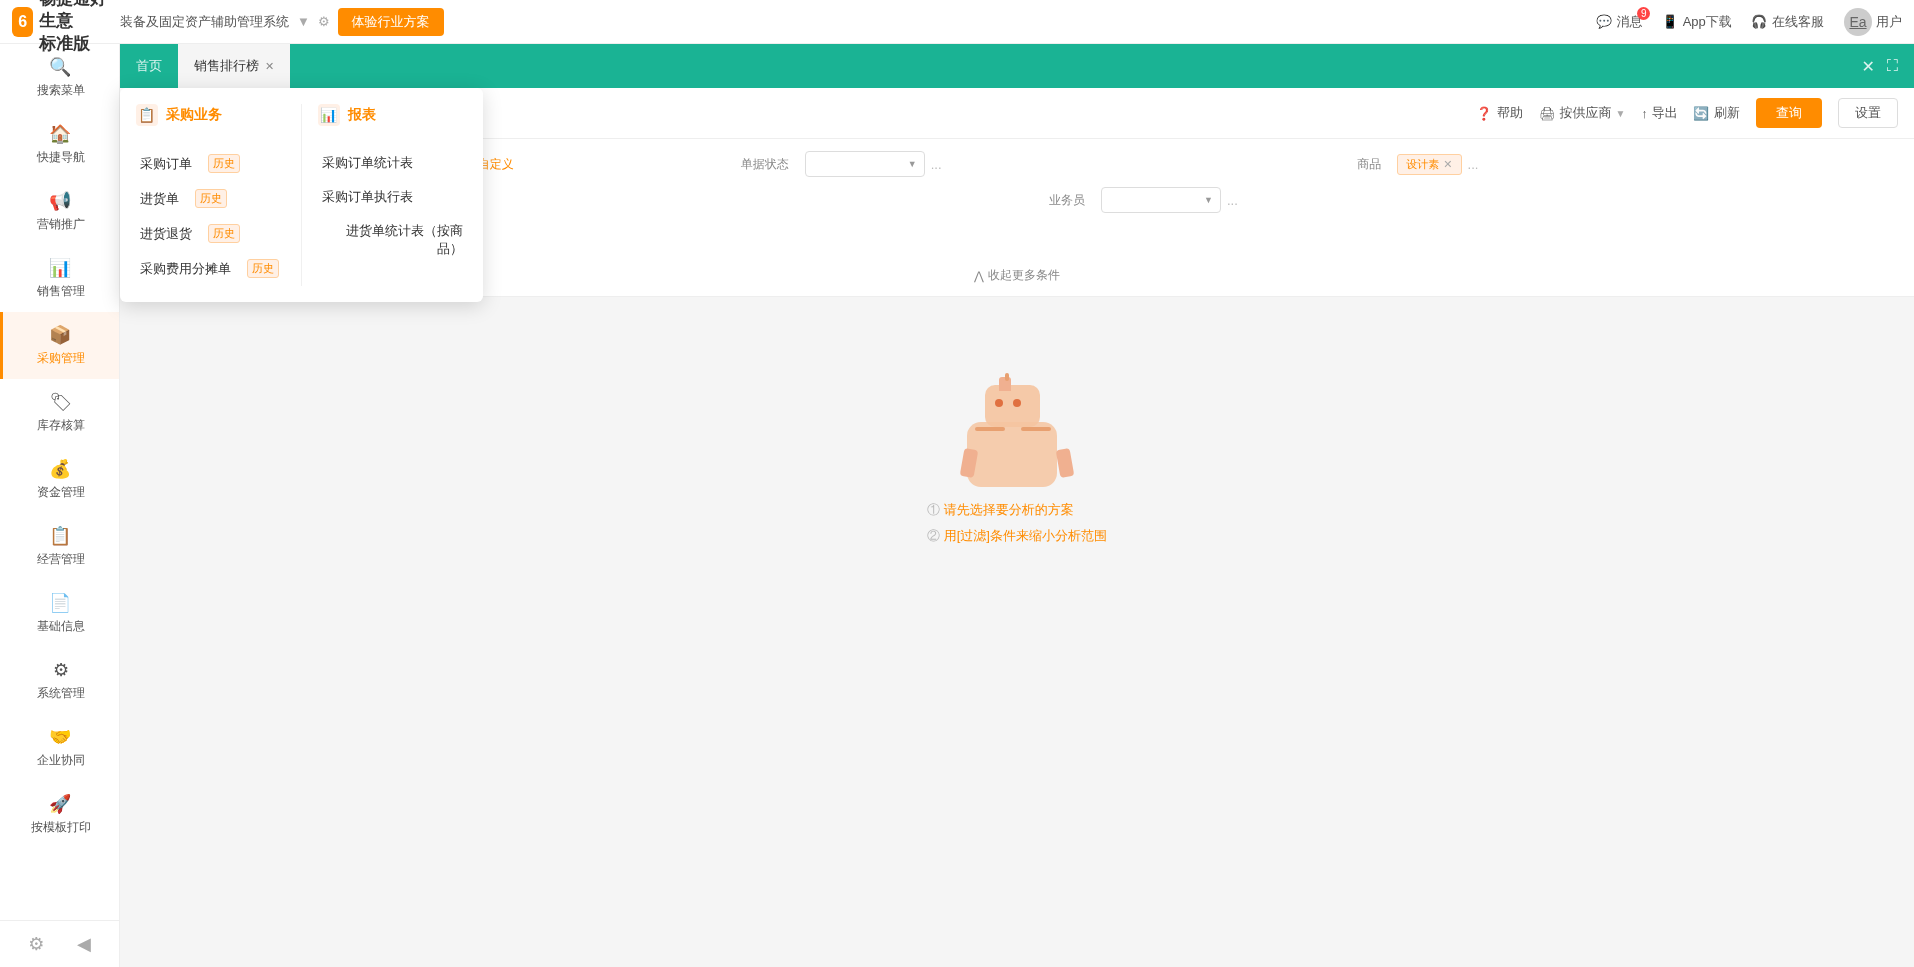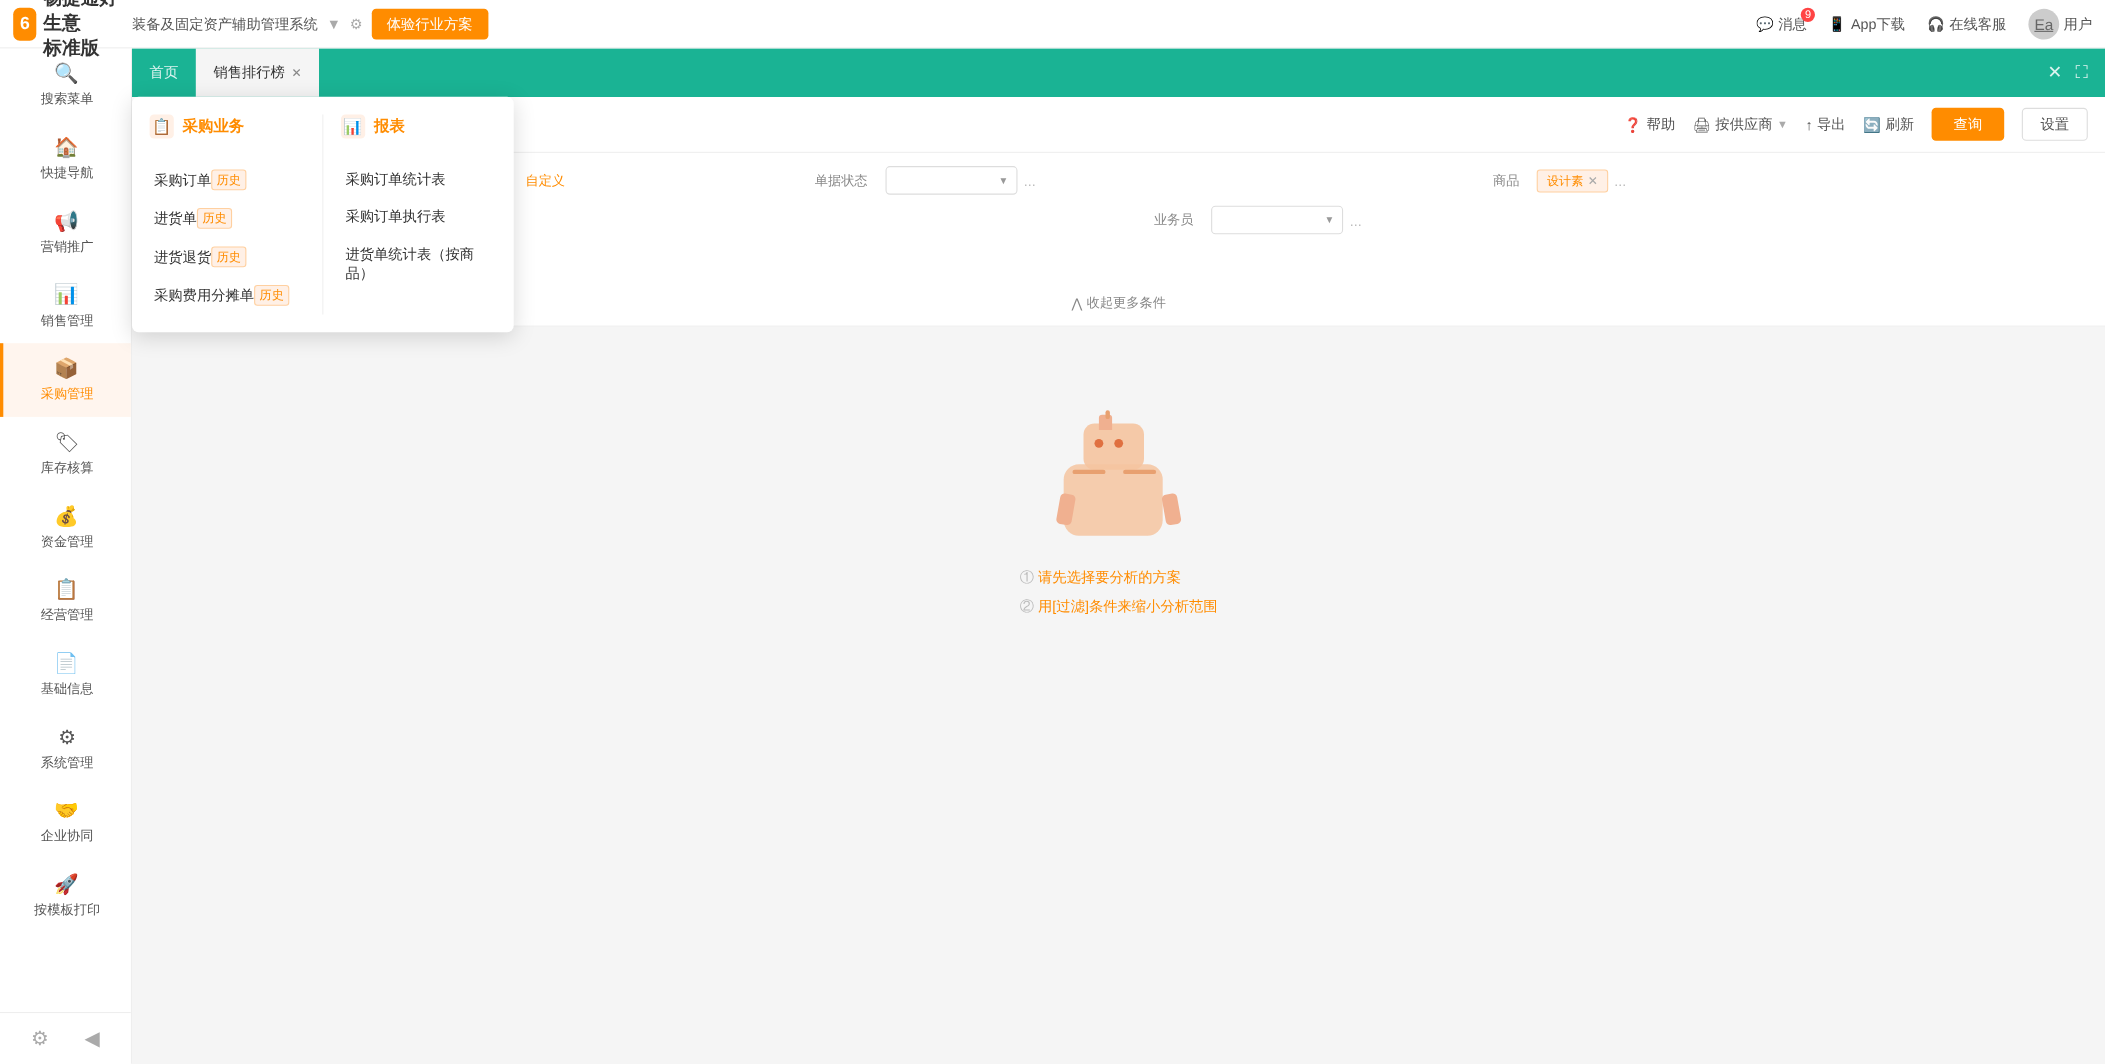--- a/index.html
+++ b/index.html
@@ -301,21 +301,21 @@
     .empty-state {
       display: flex;
       flex-direction: column;
       align-items: center;
       justify-content: center;
       padding: 80px 0;
     }
     .empty-text {
       color: #aaa;
       font-size: 13px;
-      margin-top: 25px;
+      margin-top: 10px;
       line-height: 2;
     }
     .empty-text span { color: #ff8c00; }
     .dropdown-menu {
       position: fixed;
       top: 88px;
       left: 120px;
       background: white;
       border-radius: 6px;
       box-shadow: 0 4px 20px rgba(0,0,0,0.15);
@@ -344,25 +344,26 @@
     .col-header-icon {
       width: 22px; height: 22px;
       background: #fff0e6;
       border-radius: 4px;
       display: flex; align-items: center; justify-content: center;
       font-size: 14px;
     }
     .dropdown-item {
       display: flex;
       align-items: center;
-      gap: 0;
+      gap: 16px;
       padding: 8px 4px;
       cursor: pointer;
       color: #333;
       font-size: 13px;
+      text-align: right;
     }
     .history-badge {
       background: #fff0e6;
       color: #ff8c00;
       border: 1px solid #ffd0a0;
       border-radius: 3px;
       font-size: 11px;
       padding: 1px 4px;
     }
   </style>

